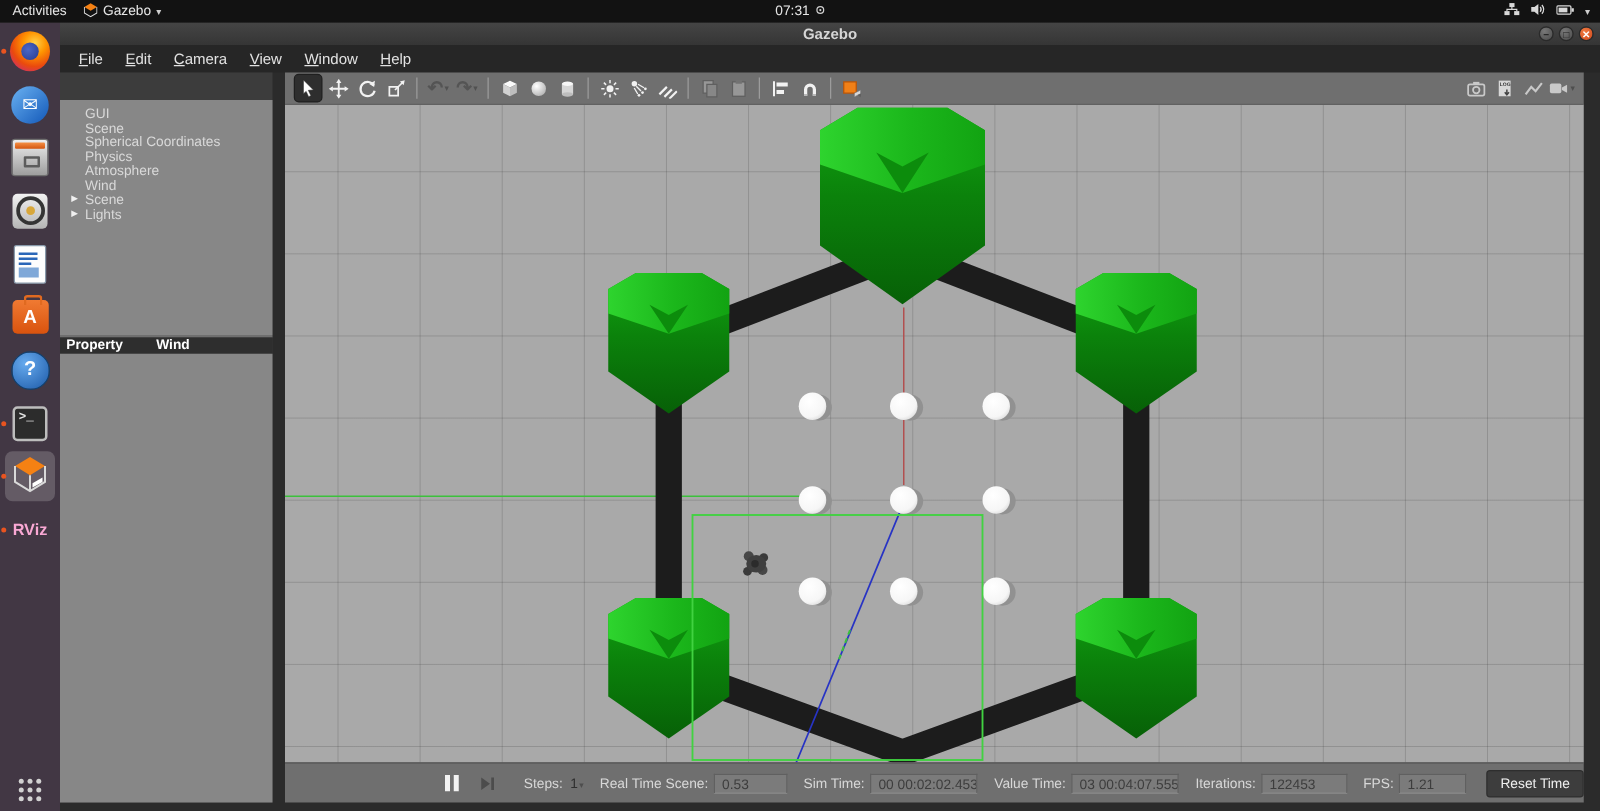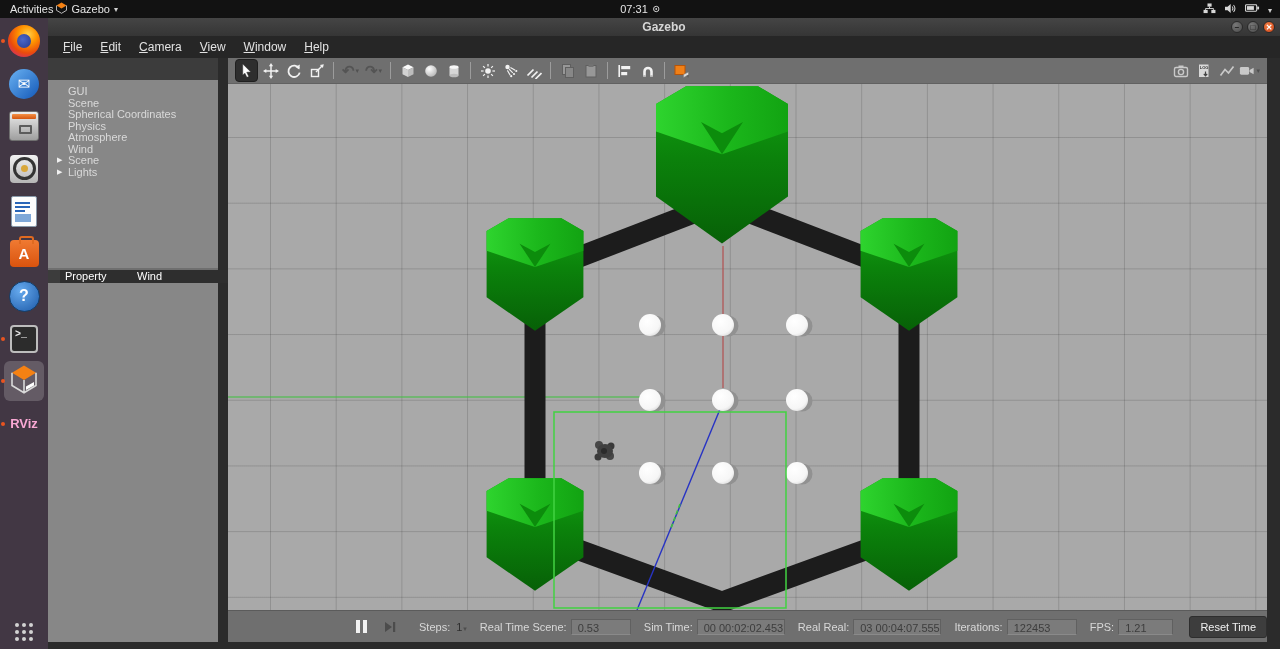--- a/index.html
+++ b/index.html
@@ -1,21 +1,21 @@
 <!DOCTYPE html>
 <html><head>
 <meta charset="utf-8">
 <style>
   html,body{margin:0;padding:0;background:#2b2b2b;}
   .screen{position:relative;width:1280px;height:649px;overflow:hidden;background:#2b2b2b;
           font-family:"Liberation Sans",sans-serif;-webkit-font-smoothing:antialiased;}
   
   .topbar{position:absolute;left:0;top:0;width:1280px;height:18px;background:#121212;color:#e6e6e6;
           font-size:11px;display:flex;align-items:center;z-index:50;}
-  .tb-left{display:flex;align-items:center;gap:3px;padding-left:10px;}
+  .tb-left{display:flex;align-items:center;gap:14px;padding-left:10px;}
   .tb-item{display:flex;align-items:center;gap:4px;cursor:default;}
   .tb-center{position:absolute;left:50%;transform:translateX(-50%);display:flex;align-items:center;gap:4px;}
   .tb-right{position:absolute;right:8px;display:flex;align-items:center;gap:8px;}
   .chev{font-size:8px;color:#cfcfcf;}
   
   .dock{position:absolute;left:0;top:18px;width:48px;height:631px;background:#423744;display:flex;
         flex-direction:column;align-items:center;padding-top:3px;box-sizing:border-box;z-index:40;}
   .dock-item{position:relative;width:40px;height:40px;margin-bottom:2.5px;display:flex;align-items:center;
         justify-content:center;border-radius:6px;flex:0 0 auto;}
   .dock-item.active{background:rgba(255,255,255,0.18);}
@@ -61,22 +61,22 @@
   .menu-item u{text-decoration:underline;}
   
   .leftpanel{position:absolute;left:0;top:40px;width:170px;height:584px;background:#3c3c3c;}
   .tabs{position:absolute;left:0;top:0;width:100%;height:22px;display:flex;align-items:flex-end;padding-left:3px;box-sizing:border-box;}
   .tab{font-size:11px;color:#2b2b2b;background:#737373;padding:3px 11px 4px;border-radius:4px 4px 0 0;margin-right:3px;border:1px solid #585858;border-bottom:none;}
   .tab.active{background:#9e9e9e;color:#161616;}
   .tree{position:absolute;left:0;top:22px;width:100%;height:188px;background:#878787;padding-top:6px;box-sizing:border-box;}
   .tree-item{position:relative;font-size:11px;color:#d9d9d9;padding:0 0 1.5px 20px;line-height:10px;}
   .tree-item .arrow{position:absolute;left:9px;top:0px;font-size:7px;color:#f0f0f0;}
   .splitter{position:absolute;left:0;top:210px;width:100%;height:2px;background:#6f6f6f;}
-  .prophead{position:absolute;left:12px;top:212px;width:100%;height:13px;background:#2e2e2e;color:#fff;
-        font-size:11px;font-weight:normal;display:flex;line-height:13px;}
+  .prophead{position:absolute;left:0;top:212px;width:100%;height:13px;background:#2e2e2e;color:#fff;
+        font-size:11px;font-weight:bold;display:flex;line-height:13px;}
   .prophead .pcol{padding-left:5px;width:72px;} .prophead .vcol{flex:1;}
   .propbody{position:absolute;left:0;top:225px;width:100%;height:359px;background:#878787;}
   
   .toolbar{position:absolute;left:180px;top:40px;width:1039px;height:26px;background:#6f6f6f;display:flex;
         align-items:center;padding:0 6px;box-sizing:border-box;border-bottom:1px solid #616161;}
   .tool{width:21px;height:21px;display:flex;align-items:center;justify-content:center;margin:0 1px;position:relative;}
   .tool.active{background:#2e2e2e;border-radius:4px;border:1px solid #1f1f1f;}
   .tool.disabled{opacity:0.9;}
   .tsep{width:1px;height:17px;background:#9c9c9c;margin:0 5px;}
   .tright{margin-left:auto;display:flex;align-items:center;}
@@ -533,21 +533,21 @@
             <path d="M2 2 L9 7 L2 12 Z" fill="#4c4c4c"></path>
             <rect x="10" y="2" width="2.2" height="10" fill="#4c4c4c"></rect>
           </svg>
         </div>
         <span class="sb-label" style="margin-left: 0px;">Steps:</span>
         <span class="steps-val"><span>1</span><span class="mcaret">▾</span></span>
         <span class="sb-label">Real Time Scene:</span>
         <span class="sb-field" style="width: 70px;">0.53</span>
         <span class="sb-label">Sim Time:</span>
         <span class="sb-field" style="width: 104px;">00 00:02:02.453</span>
-        <span class="sb-label">Real Real:</span>
+        <span class="sb-label">Value Time:</span>
         <span class="sb-field" style="width: 104px;">03 00:04:07.555</span>
         <span class="sb-label">Iterations:</span>
         <span class="sb-field" style="width: 82px;">122453</span>
         <span class="sb-label">FPS:</span>
         <span class="sb-field" style="width: 64px;">1.21</span>
         <button class="reset-btn">Reset Time</button>
       </div>
   </div>
 </div>
 

